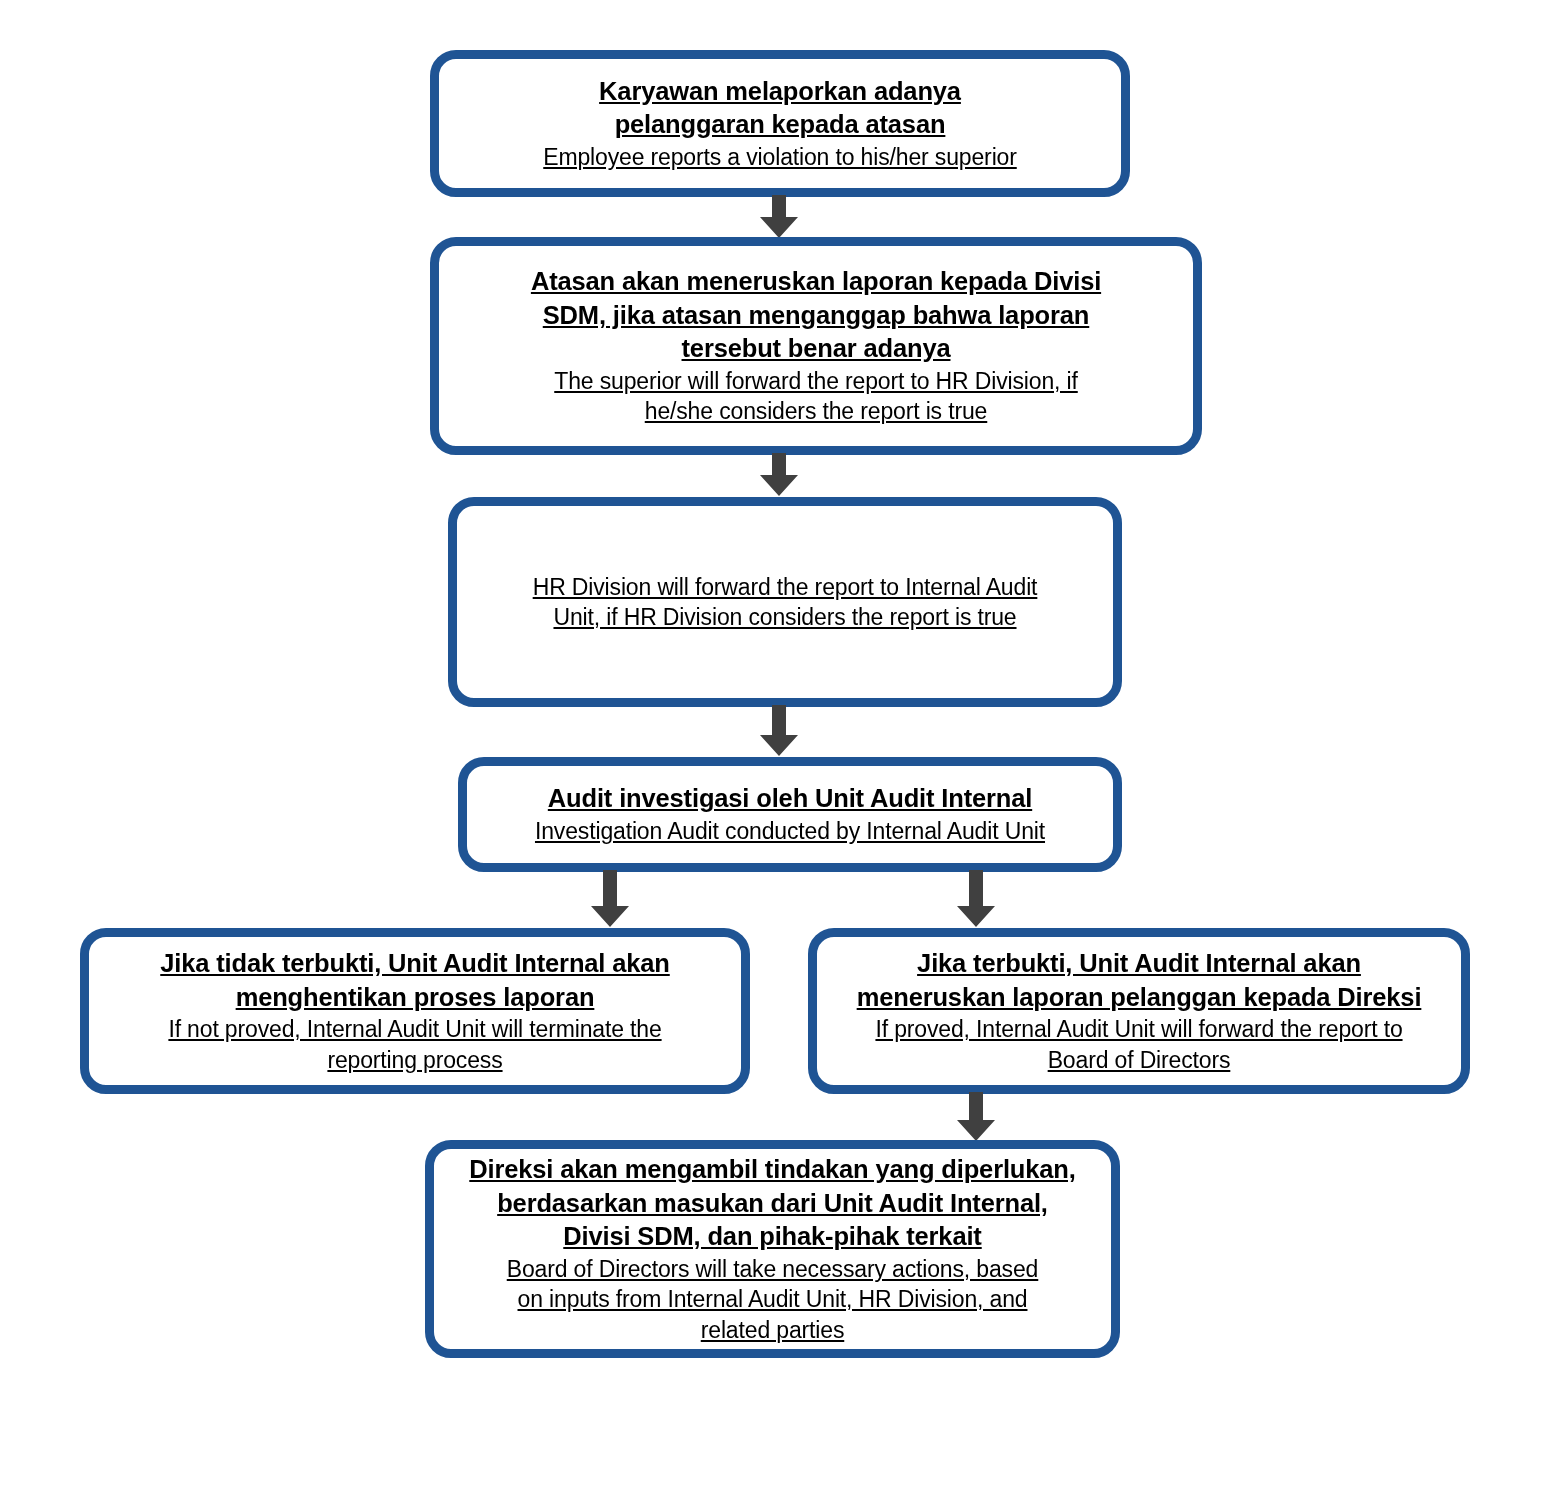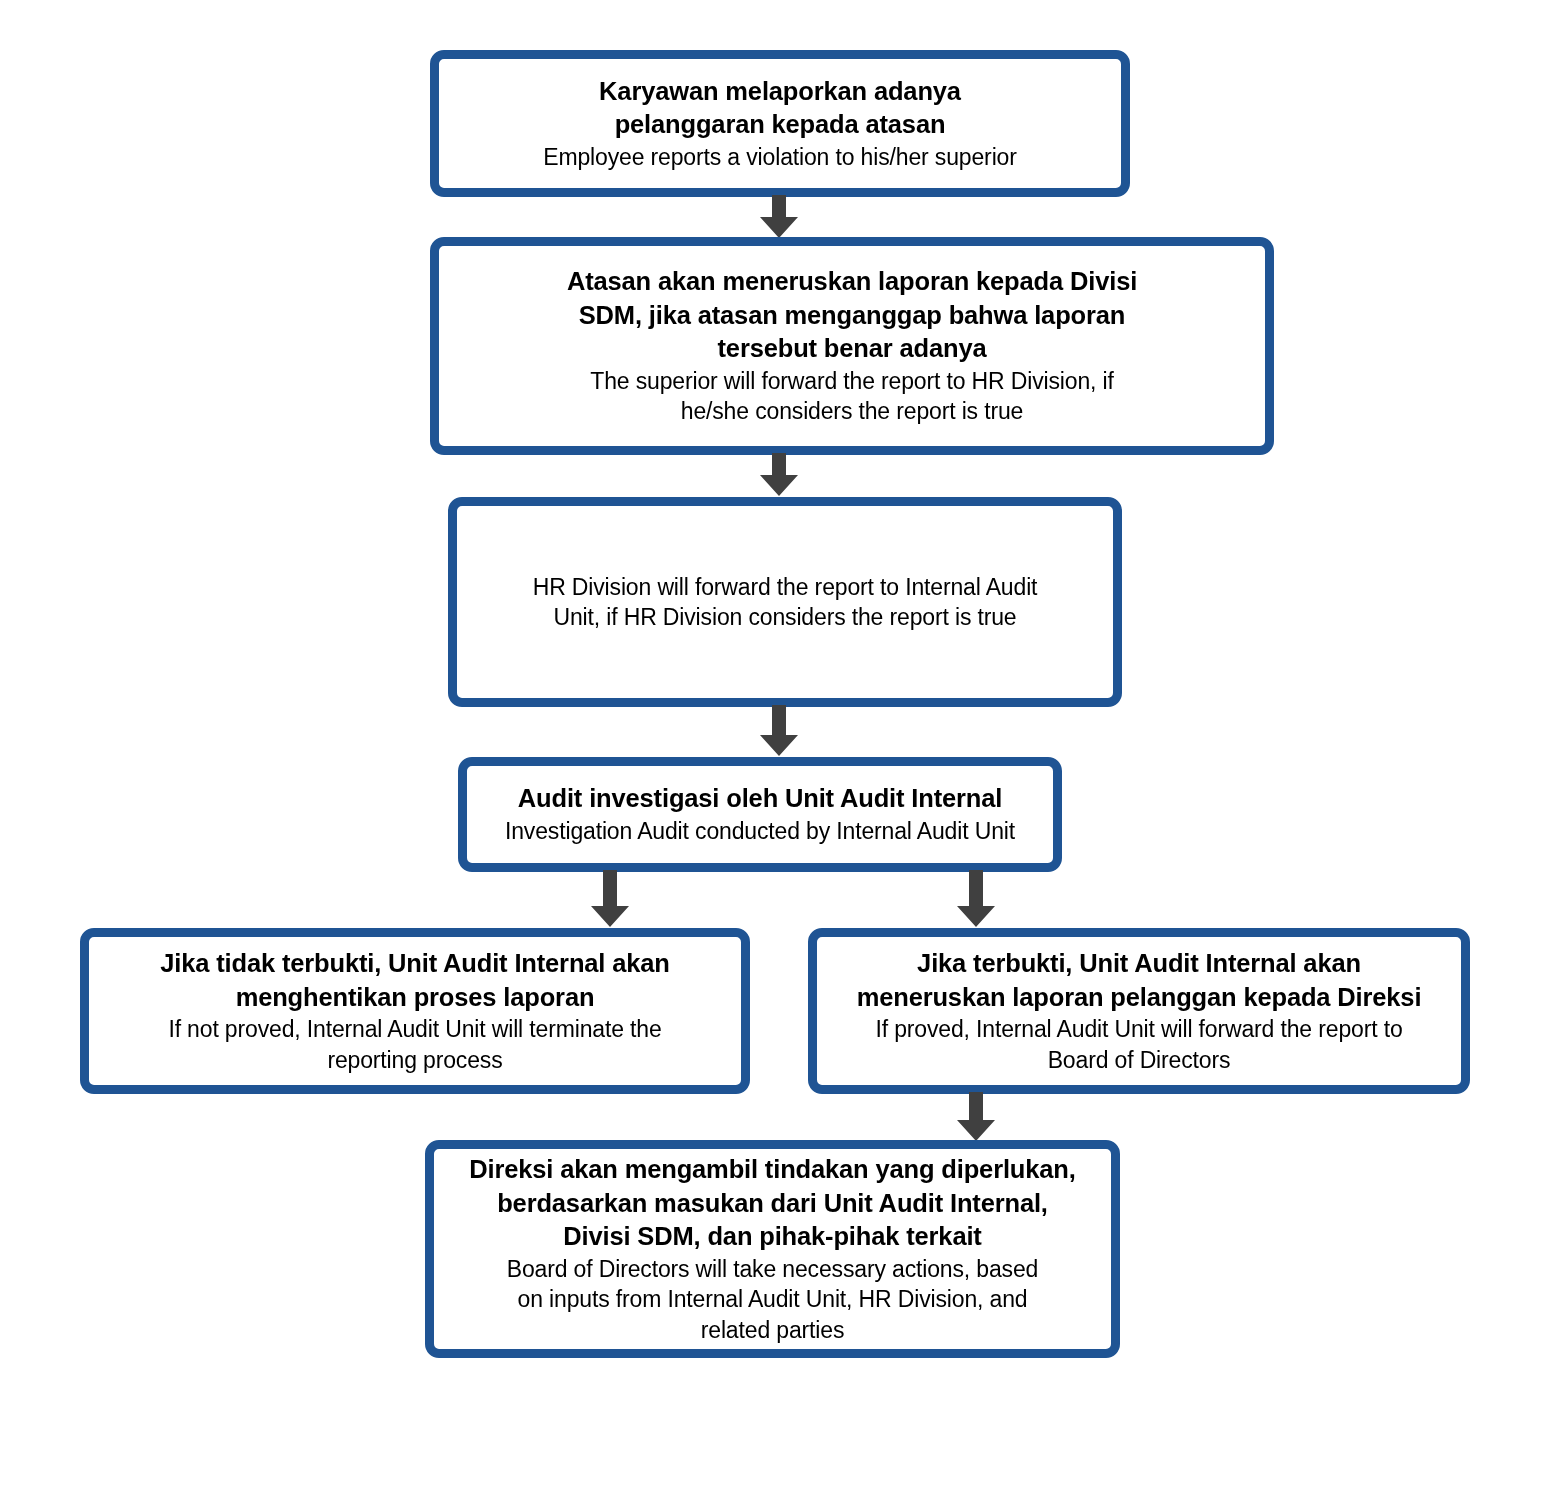--- a/index.html
+++ b/index.html
@@ -20,28 +20,29 @@
     width: 1556px;
     height: 1502px;
   }
 
   
   .node {
     position: absolute;
     box-sizing: border-box;
     background: #ffffff;
     border: 9px solid #1F5494;
-    border-radius: 14px;
+    border-radius: 26px;
     display: flex;
     flex-direction: column;
     align-items: center;
     justify-content: center;
     text-align: center;
     padding: 2px 16px;
     color: #000000;
+    text-decoration: underline;
   }
   .node .ttl {
     font-weight: bold;
     font-size: 25.5px;
     line-height: 1.32;
     letter-spacing: -0.15px;
     white-space: pre-line;
   }
   .node .sub {
     font-weight: normal;
@@ -68,21 +69,21 @@
 pelanggaran kepada atasan</div>
     <div class="sub">Employee reports a violation to his/her superior</div>
   </div>
 
   <div class="arrow" style="left:757px; top:195px;">
     <svg width="44" height="44" viewBox="0 0 44 44" aria-hidden="true">
       <polygon points="15,0 29,0 29,22 41,22 22,43 3,22 15,22" fill="#404040"></polygon>
     </svg>
   </div>
 
-  <div class="node" style="left:430px; top:237px; width:844px; height:218px;">
+  <div class="node" style="left:430px; top:237px; width:772px; height:218px;">
     <div class="ttl">Atasan akan meneruskan laporan kepada Divisi
 SDM, jika atasan menganggap bahwa laporan
 tersebut benar adanya</div>
     <div class="sub">The superior will forward the report to HR Division, if
 he/she considers the report is true</div>
   </div>
 
   <div class="arrow" style="left:757px; top:453px;">
     <svg width="44" height="44" viewBox="0 0 44 44" aria-hidden="true">
       <polygon points="15,0 29,0 29,22 41,22 22,43 3,22 15,22" fill="#404040"></polygon>
@@ -93,21 +94,21 @@
     <div class="sub">HR Division will forward the report to Internal Audit
 Unit, if HR Division considers the report is true</div>
   </div>
 
   <div class="arrow" style="left:757px; top:705px;">
     <svg width="44" height="52" viewBox="0 0 44 52" aria-hidden="true">
       <polygon points="15,0 29,0 29,30 41,30 22,51 3,30 15,30" fill="#404040"></polygon>
     </svg>
   </div>
 
-  <div class="node" style="left:458px; top:757px; width:604px; height:115px;">
+  <div class="node" style="left:458px; top:757px; width:664px; height:115px;">
     <div class="ttl">Audit investigasi oleh Unit Audit Internal</div>
     <div class="sub">Investigation Audit conducted by Internal Audit Unit</div>
   </div>
 
   <div class="arrow" style="left:588px; top:870px;">
     <svg width="44" height="58" viewBox="0 0 44 58" aria-hidden="true">
       <polygon points="15,0 29,0 29,36 41,36 22,57 3,36 15,36" fill="#404040"></polygon>
     </svg>
   </div>
 

